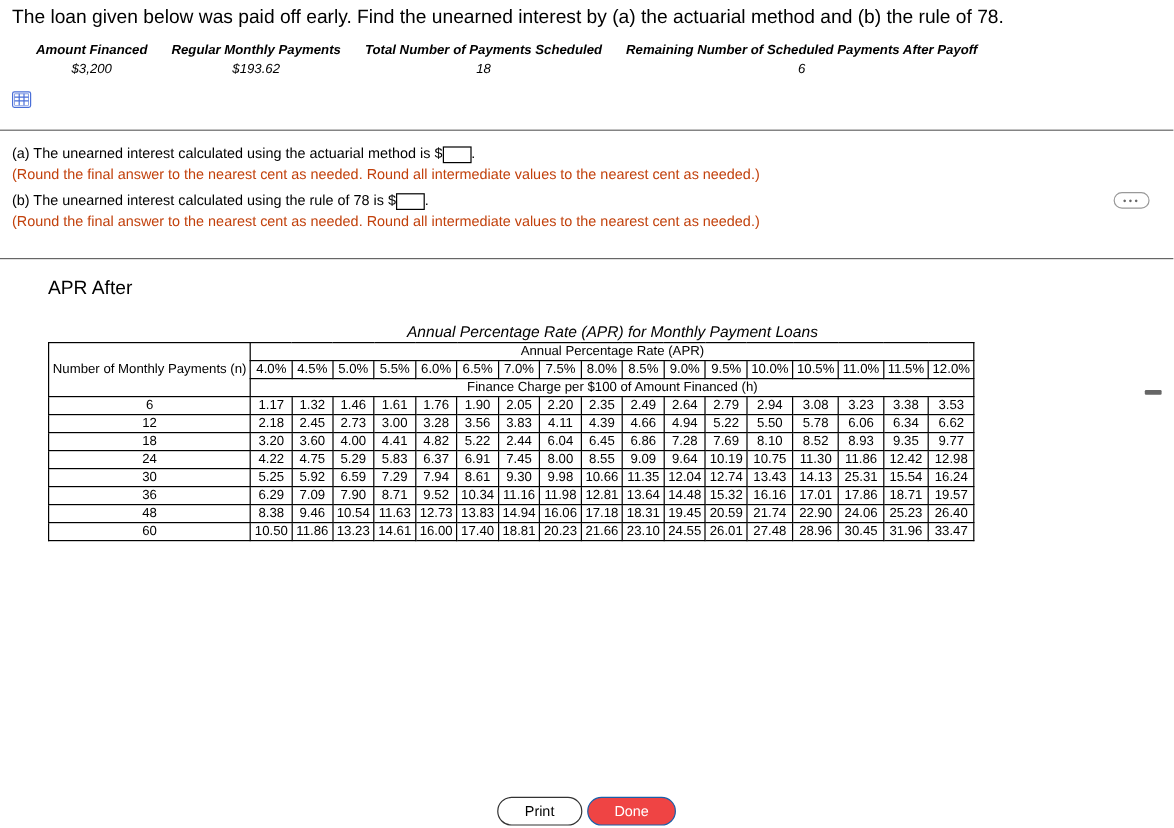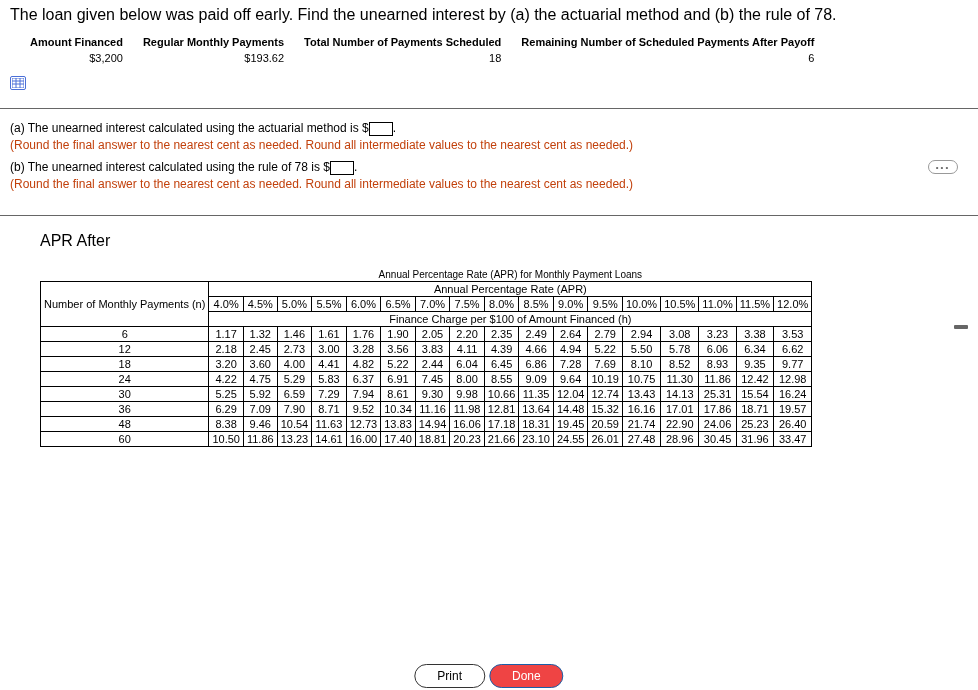--- a/index.html
+++ b/index.html
@@ -1,35 +1,35 @@
 <!DOCTYPE html>
 <html><head>
   <meta charset="utf-8">
   <style>
     * { box-sizing: border-box; margin: 0; padding: 0; }
     body { font-family: Arial, sans-serif; font-size: 12px; background: #fff; width: 978px; height: 690px; overflow: hidden; position: relative; }
     .problem-text { padding: 6px 10px 4px; font-size: 16px; }
     .data-table { margin: 6px 0 6px 20px; border-collapse: collapse; font-size: 11px; }
-    .data-table th, .data-table td { padding: 2px 10px; text-align: right; }
+    .data-table th, .data-table td { padding: 2px 10px; text-align: center; font-style: italic; }
     .icon-line { display: flex; align-items: center; padding: 4px 10px; }
     .table-icon { width: 16px; height: 14px; margin-right: 6px; display: inline-flex; align-items: center; justify-content: center; border: 1px solid #4a6fd8; border-radius: 2px; color:#4a6fd8;}
     .divider { border: none; border-top: 1px solid #666; margin: 14px 0 8px; }
     .question-section { padding: 4px 10px; }
     .question-text { color: #000; margin-bottom: 2px; }
     .instruction { color: #c2410c; margin-bottom: 8px; }
     .input-box { display: inline-block; width: 24px; height: 14px; border: 1px solid #000; vertical-align: middle; background:#fff;}
     .more-btn { position: absolute; right: 20px; top: 160px; width: 30px; height: 14px; border: 1px solid #999; border-radius: 8px; display: flex; align-items: center; justify-content: center; cursor: pointer; background:#fff;}
     .dots { letter-spacing: 2px; color:#666; font-size:8px;}
     .minimize-btn { position: absolute; right: 10px; top: 325px; width: 14px; height: 4px; background: #666; border-radius: 1px; cursor: pointer; }
     .apr-container { padding: 0 10px 10px 40px; margin-top:12px; border-top:1px solid #666;}
     .apr-title { font-size: 16px; margin: 16px 0 18px; }
     .apr-scroll { }
     .apr-table { border-collapse: collapse; font-size: 11px; }
     .apr-table th, .apr-table td { border: 1px solid #000; padding: 1px 3px; text-align: center; white-space: nowrap; }
-    .header-caption { border: 1px solid #000; text-align: center; padding: 1px; font-size: 10px; }
+    .header-caption { border: 1px solid #000; text-align: center; padding: 1px; font-size: 13px; font-style: italic; }
     .no-border { border: none !important; }
     .buttons { position: absolute; bottom: 2px; left: 50%; transform: translateX(-50%); display: flex; gap: 4px; }
     .pill-btn { border: 1px solid #333; border-radius: 14px; padding: 4px 22px; font-size: 12px; background: #fff; cursor: pointer; }
     .pill-btn.done { background: #ef4444; color: #fff; border-color:#1a5fa8;}
   </style>
 </head>
 <body>
 
 <div class="problem-text">The loan given below was paid off early. Find the unearned interest by (a) the actuarial method and (b) the rule of 78.</div>
 

